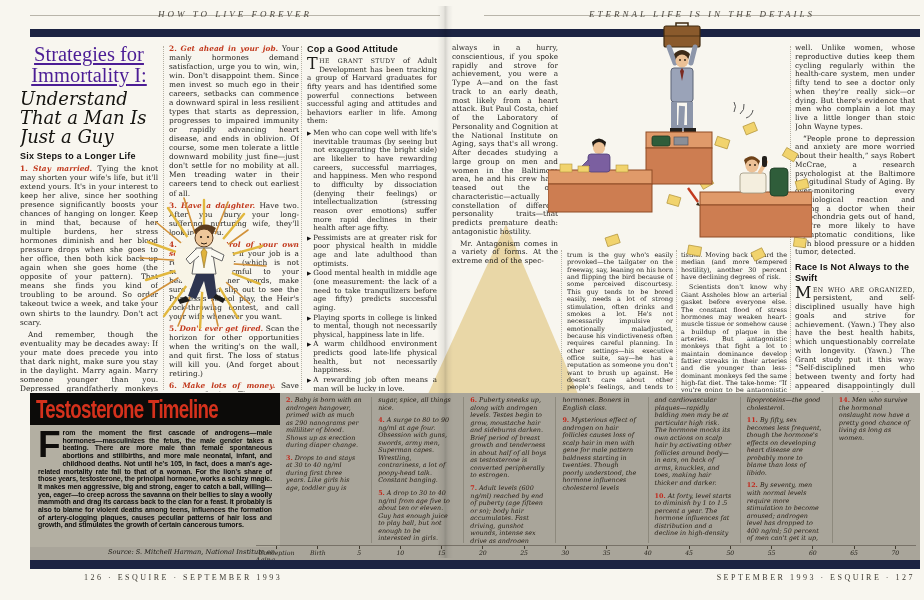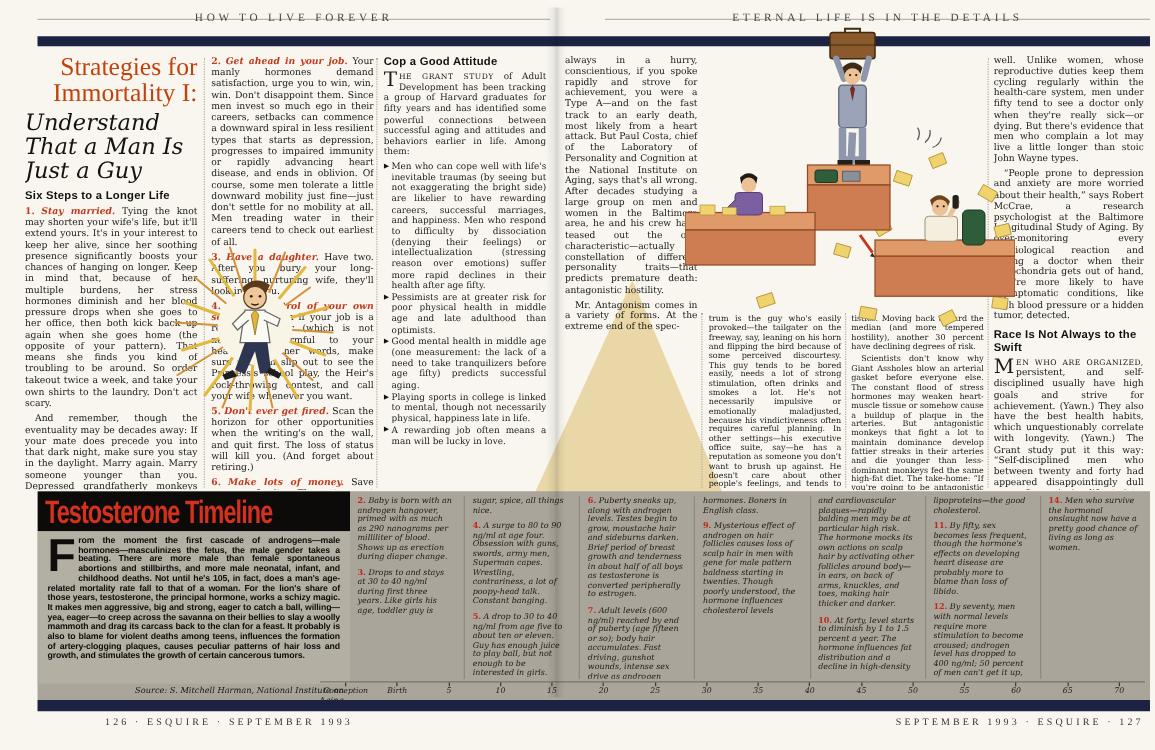--- a/index.html
+++ b/index.html
@@ -1,33 +1,33 @@
 <!DOCTYPE html>
 <html><head>
 <meta charset="utf-8">
 <style>
   html,body{margin:0;padding:0;background:#e9e7e0;}
   .page{position:relative;width:924px;height:600px;background:#f8f6ef;overflow:hidden;
         font-family:"DejaVu Serif",serif;color:#1c1b18;}
   
   .hdr-rule{position:absolute;height:1px;background:#b9b5aa;}
   .hdr{position:absolute;top:9px;font-family:"Liberation Serif",serif;font-size:9px;
-       letter-spacing:3px;color:#4a463e;text-align:center;}
+       letter-spacing:3px;color:#4a463e;text-align:center;font-style:italic;}
   .navy{position:absolute;background:#1c2342;}
   .foot{position:absolute;top:573px;font-family:"Liberation Serif",serif;font-size:8px;
         letter-spacing:2.5px;color:#3c3930;}
   .gutter{position:absolute;left:437px;top:6px;width:16px;height:552px;z-index:3;
         background:linear-gradient(90deg,rgba(0,0,0,0) 0%,rgba(0,0,0,.07) 40%,rgba(0,0,0,.14) 52%,rgba(0,0,0,.05) 70%,rgba(0,0,0,0) 100%);}
   
   .col{position:absolute;top:44px;height:348px;text-align:justify;overflow:hidden;z-index:2;
        font-size:7.4px;line-height:1.22;}
   .col p{margin:0 0 3px 0;}
   .rule-dot{position:absolute;top:46px;height:344px;width:0;border-left:1px dotted #b5b0a2;z-index:1;}
-  .kicker{color:#c2410c;font-family:"Liberation Serif",serif;font-size:20.5px;line-height:1.02;
-          font-weight:normal;text-align:right;margin:0 0 3px 0;}
+  .kicker{color:#4c1d95;font-family:"Liberation Serif",serif;font-size:20.5px;line-height:1.02;
+          font-weight:normal;text-align:center;margin:0 0 3px 0;text-decoration:underline;}
   .title{font-style:italic;font-size:18px;line-height:1.06;text-align:left;margin:0 0 5px 0;color:#14130f;}
   .shead{font-family:"Liberation Sans",sans-serif;font-weight:bold;font-size:9px;
          letter-spacing:.2px;text-align:left;margin:5px 0 2px 0;color:#121110;}
   .stepnum{color:#c23a1e;font-weight:bold;}
   .steplead{color:#c23a1e;font-style:italic;font-weight:bold;}
   .indent{text-indent:8px;}
   .dropcap{float:left;font-size:16px;line-height:13px;padding-right:1.5px;font-weight:normal;}
   .sc{font-size:6.1px;letter-spacing:.4px;}
   .bul{display:flex;margin:0 0 1px 0;}
   .bul .arr{flex:none;font-size:5.5px;line-height:9px;padding-right:2px;font-style:normal;color:#111;}
@@ -109,20 +109,24 @@
         <span class="arr">▶</span>
         <span>Pessimists are at greater risk for poor physical health in middle age and late adulthood than optimists.</span>
       </div>
     <div class="bul">
         <span class="arr">▶</span>
         <span>Good mental health in middle age (one measurement: the lack of a need to take tranquilizers before age fifty) predicts successful aging.</span>
       </div>
     <div class="bul">
         <span class="arr">▶</span>
         <span>Playing sports in college is linked to mental, though not necessarily physical, happiness late in life.</span>
+      </div>
+    <div class="bul">
+        <span class="arr">▶</span>
+        <span>A warm childhood environment predicts good late-life physical health, but not necessarily happiness.</span>
       </div>
     <div class="bul">
         <span class="arr">▶</span>
         <span>A rewarding job often means a man will be lucky in love.</span>
       </div>
 
   </div>
 
   <div class="col" style="left:452px;width:106px;font-size:7.3px;line-height:1.2;">
     <p>always in a hurry, conscientious, if you spoke rapidly and strove for achievement, you were a Type A—and on the fast track to an early death, most likely from a heart attack. But Paul Costa, chief of the Laboratory of Personality and Cognition at the National Institute on Aging, says that's all wrong. After decades studying a large group on men and women in the Baltimore area, he and his crew have teased out the one characteristic—actually a constellation of different personality traits—that predicts premature death: antagonistic hostility.</p>

